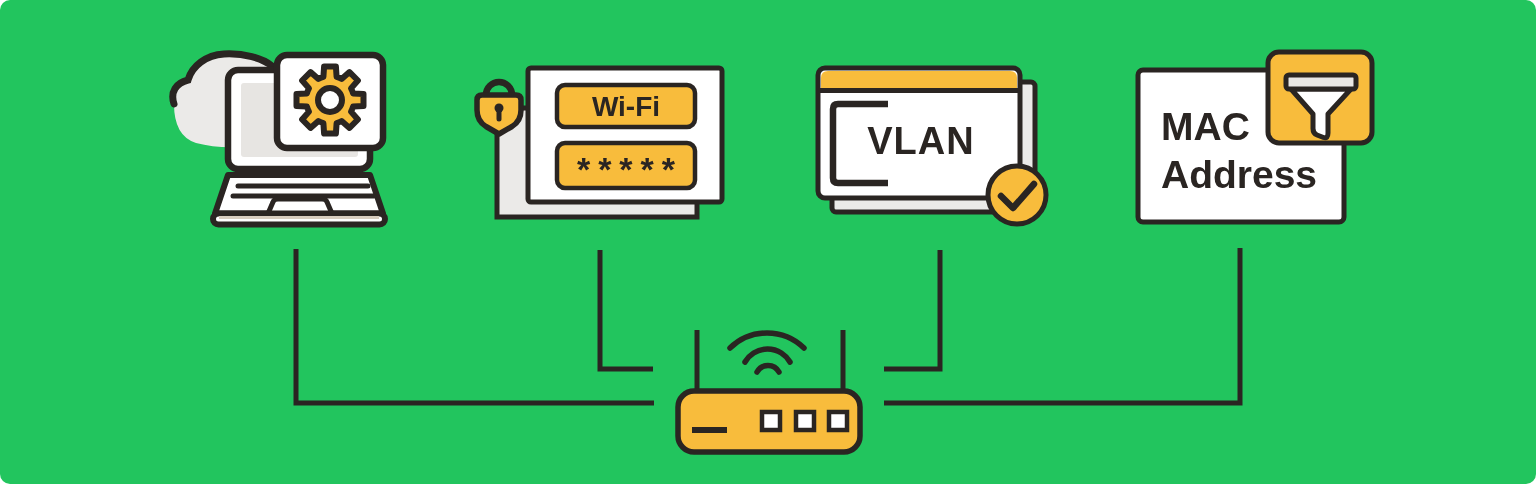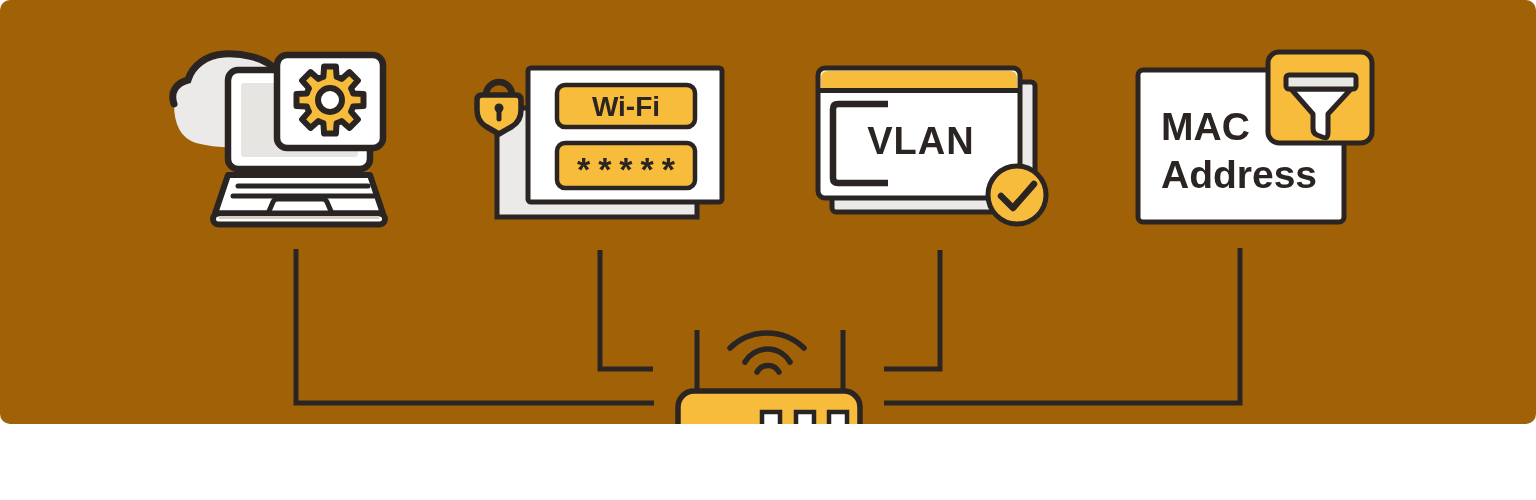--- a/index.html
+++ b/index.html
@@ -1,19 +1,19 @@
 <!DOCTYPE html>
 <html><head>
 <meta charset="utf-8">
 <style>
   html,body{margin:0;padding:0;background:#ffffff;}
   .canvas{
     position:relative;
-    width:1536px;height:424px;
-    background:#a16207;
+    width:1536px;height:484px;
+    background:#22c55e;
     border-radius:10px;
     overflow:hidden;
     font-family:"Liberation Sans",sans-serif;
   }
   svg{display:block;}
   .ol{stroke:#2a2522;}
   .fw{fill:#ffffff;}
   .fy{fill:#f8bc3c;}
   .fg{fill:#ebeae8;}
   .fd{fill:#2a2522;}

